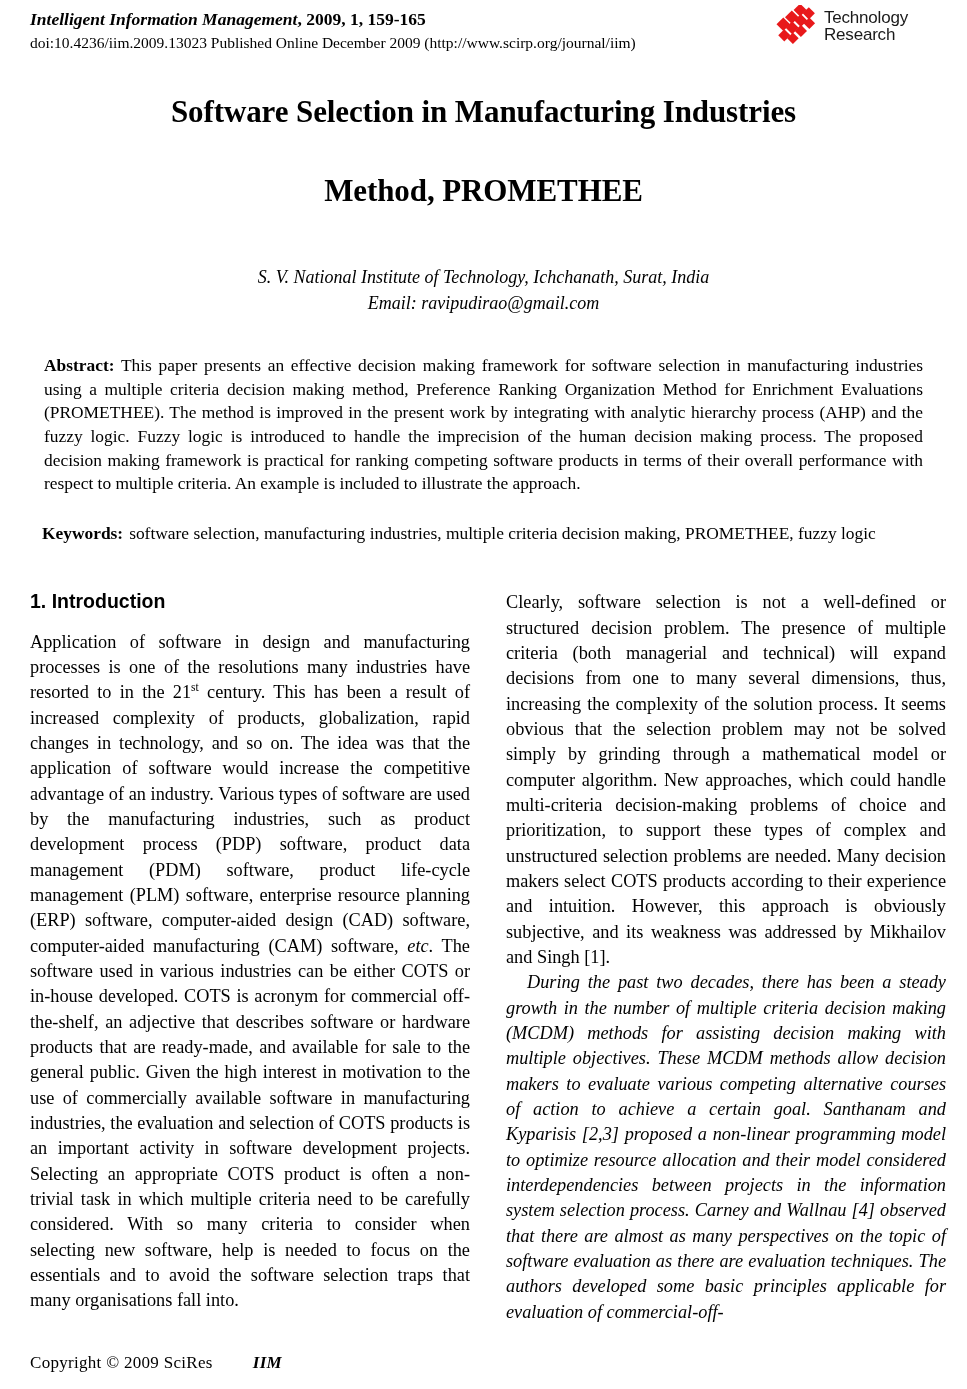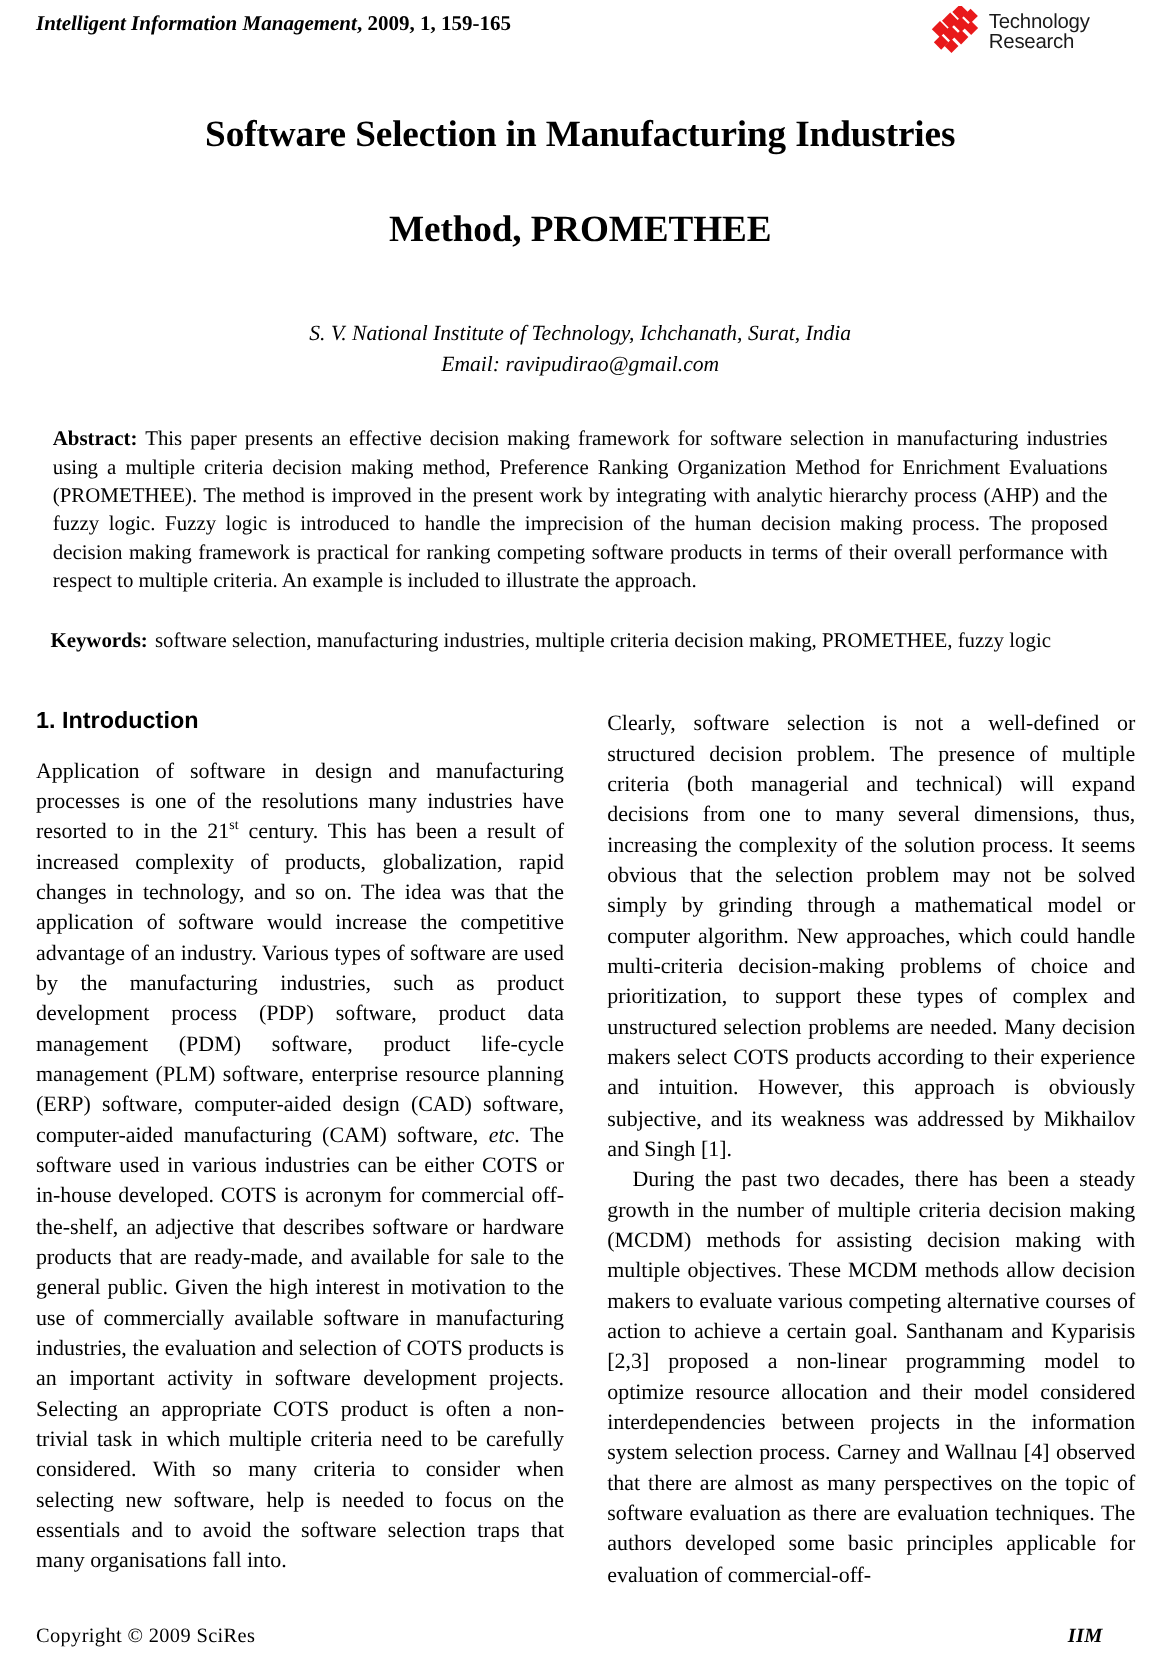--- a/index.html
+++ b/index.html
@@ -165,36 +165,35 @@
     line-height: 1.2;
   }
   .body-para {
     font-size: 18.3px;
     line-height: 1.385;
     text-align: justify;
     text-justify: inter-word;
     margin: 0;
     hyphens: none;
   }
-  .body-para + .body-para { text-indent: 1.15em; }
+  .body-para + .body-para { text-indent: 1.15em; font-style: italic; }
   .body-para sup {
     font-size: 0.63em;
     vertical-align: super;
     line-height: 0;
   }
   .body-para i { font-style: italic; }
 
   
   .footer {
     position: absolute;
     left: 30px;
     right: 48px;
     bottom: 16px;
     display: flex;
-    justify-content: space-between;
     align-items: baseline;
     font-family: Liberation Serif, serif;
   }
   .footer-left {
     font-size: 17px;
     letter-spacing: 0.3px;
   }
   .footer-right {
     font-style: italic;
     font-weight: bold;
@@ -203,20 +202,21 @@
     margin-left: 40px;
   }
 </style>
 </head>
 <body>
 
 <div class="page">
 
   <div class="masthead">
     <div class="masthead-journal"><span class="jtitle">Intelligent Information Management</span><span class="jvol">, 2009, 1, 159-165</span></div>
+    <div class="masthead-doi">doi:10.4236/iim.2009.13023 Published Online December 2009 (http://www.scirp.org/journal/iim)</div>
 
     <div class="logo">
       <span class="logo-mark">
         <svg viewBox="0 0 44 42" width="44" height="42" aria-hidden="true">
           <g fill="#E8191B">
             <rect x="20.5" y="0.5" width="9.2" height="9.2" transform="rotate(45 25.1 5.1)"></rect>
             <rect x="29.5" y="4.0" width="8.6" height="8.6" transform="rotate(45 33.8 8.3)"></rect>
             <rect x="12.0" y="7.5" width="9.6" height="9.6" transform="rotate(45 16.8 12.3)"></rect>
             <rect x="21.2" y="10.8" width="9.2" height="9.2" transform="rotate(45 25.8 15.4)"></rect>
             <rect x="30.2" y="14.2" width="8.2" height="8.2" transform="rotate(45 34.3 18.3)"></rect>

